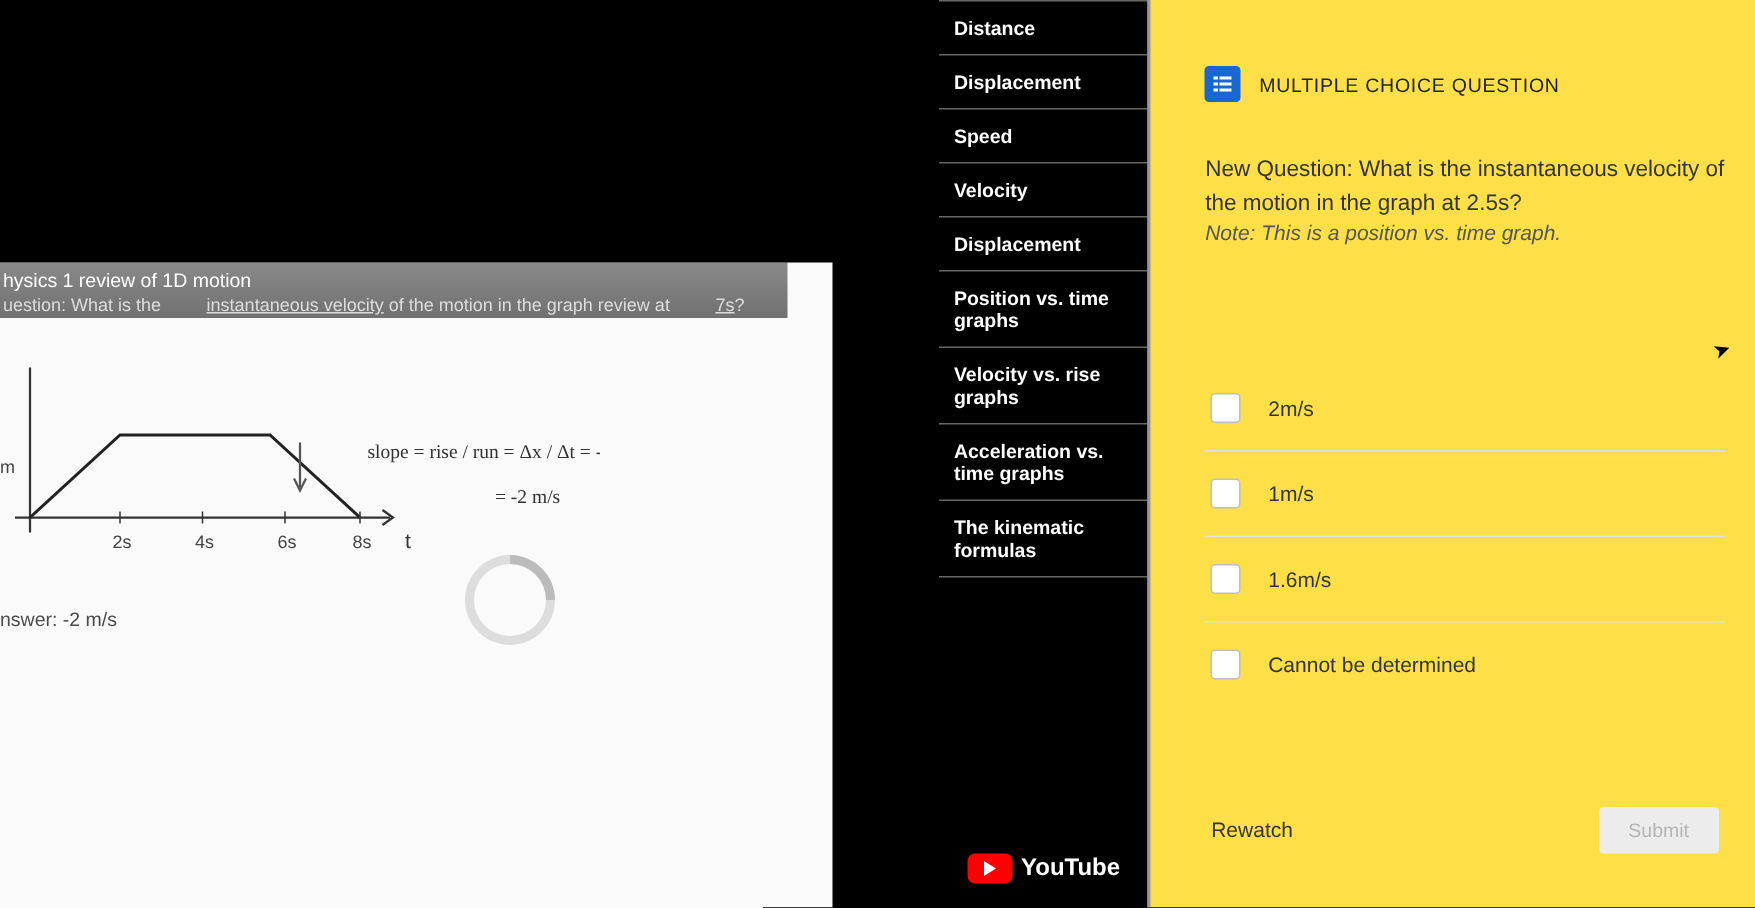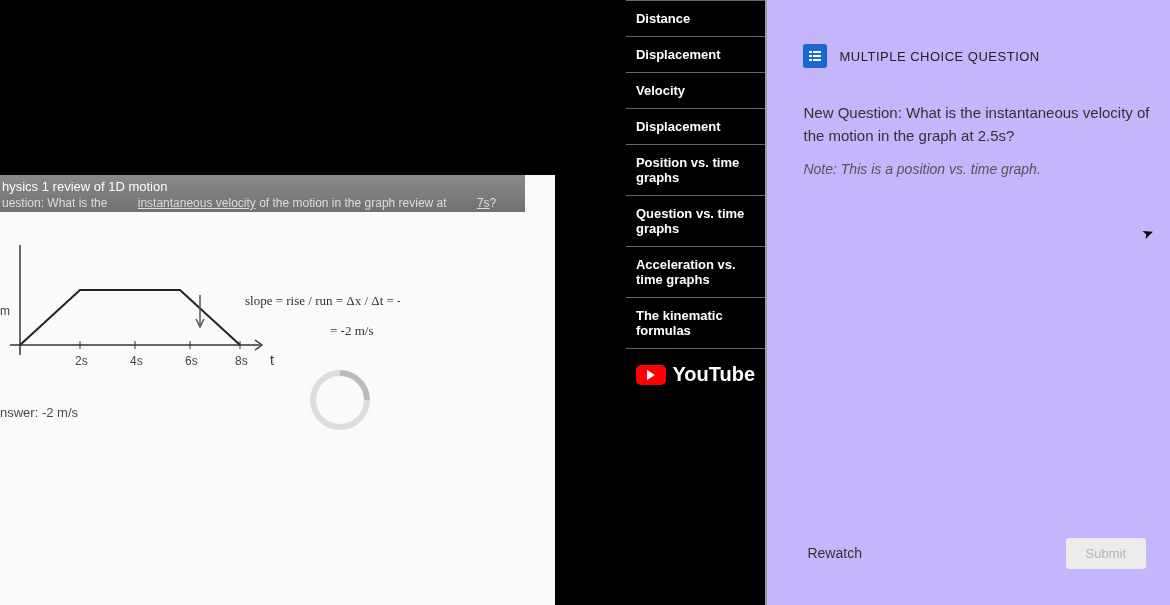--- a/index.html
+++ b/index.html
@@ -70,63 +70,63 @@
       border-top-color: #bbb;
       border-radius: 50%;
       transform: rotate(45deg);
     }
     .middle-menu {
       width: 148px;
       height: 605px;
       background: #000;
       display: flex;
       flex-direction: column;
-      justify-content: flex-start;
+      justify-content: space-between;
     }
     .menu-list { }
     .menu-item {
       border-top: 1px solid #666;
       color: #fff;
       font-size: 13px;
       font-weight: 600;
       padding: 10px 10px;
       cursor: pointer;
     }
     .menu-item:last-of-type {
       border-bottom: 1px solid #666;
     }
     .youtube-row {
       display: flex;
       align-items: center;
       justify-content: center;
       gap: 6px;
       color: #fff;
       font-weight: bold;
-      font-size: 20px;
+      font-size: 16px;
       padding: 14px 0 16px 0;
     }
     .yt-badge {
       width: 30px;
       height: 20px;
       background: #ff0000;
       border-radius: 5px;
       display: flex;
       align-items: center;
       justify-content: center;
     }
     .yt-triangle {
       width: 0; height: 0;
       border-left: 8px solid #fff;
       border-top: 5px solid transparent;
       border-bottom: 5px solid transparent;
     }
     .right-panel {
       width: 429px;
       height: 605px;
-      background: #c4b5fd;
+      background: #fde047;
       border-left: 2px solid #999;
       padding: 0;
       position: relative;
     }
     .rp-inner {
       padding: 44px 20px 0 36px;
     }
     .rp-header {
       display: flex;
       align-items: center;
@@ -147,21 +147,20 @@
     }
     .rp-header-text {
       font-size: 13px;
       letter-spacing: 0.5px;
       color: #222;
     }
     .rp-question {
       font-size: 15px;
       color: #333;
       line-height: 1.5;
-      margin-bottom: 14px;
     }
     .rp-note {
       font-size: 14px;
       font-style: italic;
       color: #555;
       margin-bottom: 81px;
     }
     .options { }
     .option {
       display: flex;
@@ -259,24 +258,25 @@
 
     <div class="loader"></div>
     <div class="answer-text">nswer: -2 m/s</div>
   </div>
 </div>
 
 <div class="middle-menu">
   <div class="menu-list">
     <div class="menu-item">Distance</div>
     <div class="menu-item">Displacement</div>
+    <div class="menu-item">Speed</div>
     <div class="menu-item">Velocity</div>
     <div class="menu-item">Displacement</div>
     <div class="menu-item">Position vs. time graphs</div>
-    <div class="menu-item">Question vs. time graphs</div>
+    <div class="menu-item">Velocity vs. rise graphs</div>
     <div class="menu-item">Acceleration vs. time graphs</div>
     <div class="menu-item">The kinematic formulas</div>
   </div>
   <div class="youtube-row">
     <div class="yt-badge">
       <div class="yt-triangle"></div>
     </div>
     <span>YouTube</span>
   </div>
 </div>
@@ -291,19 +291,37 @@
             <rect x="1" y="6" width="3" height="2" fill="#fff"></rect>
             <rect x="5" y="6" width="8" height="2" fill="#fff"></rect>
             <rect x="1" y="10" width="3" height="2" fill="#fff"></rect>
             <rect x="5" y="10" width="8" height="2" fill="#fff"></rect>
           </svg>
       </div>
       <div class="rp-header-text">MULTIPLE CHOICE QUESTION</div>
     </div>
     <div class="rp-question">New Question: What is the instantaneous velocity of the motion in the graph at 2.5s?</div>
     <div class="rp-note">Note: This is a position vs. time graph.</div>
+    <div class="options">
+      <div class="option">
+        <div class="checkbox"></div>
+        <div class="option-label">2m/s</div>
+      </div>
+      <div class="option">
+        <div class="checkbox"></div>
+        <div class="option-label">1m/s</div>
+      </div>
+      <div class="option">
+        <div class="checkbox"></div>
+        <div class="option-label">1.6m/s</div>
+      </div>
+      <div class="option">
+        <div class="checkbox"></div>
+        <div class="option-label">Cannot be determined</div>
+      </div>
+    </div>
   </div>
   <div class="rp-footer">
     <div class="rewatch">Rewatch</div>
     <button class="submit-btn">Submit</button>
   </div>
   <div class="cursor-arrow">➤</div>
 </div>
 
 </body></html>

